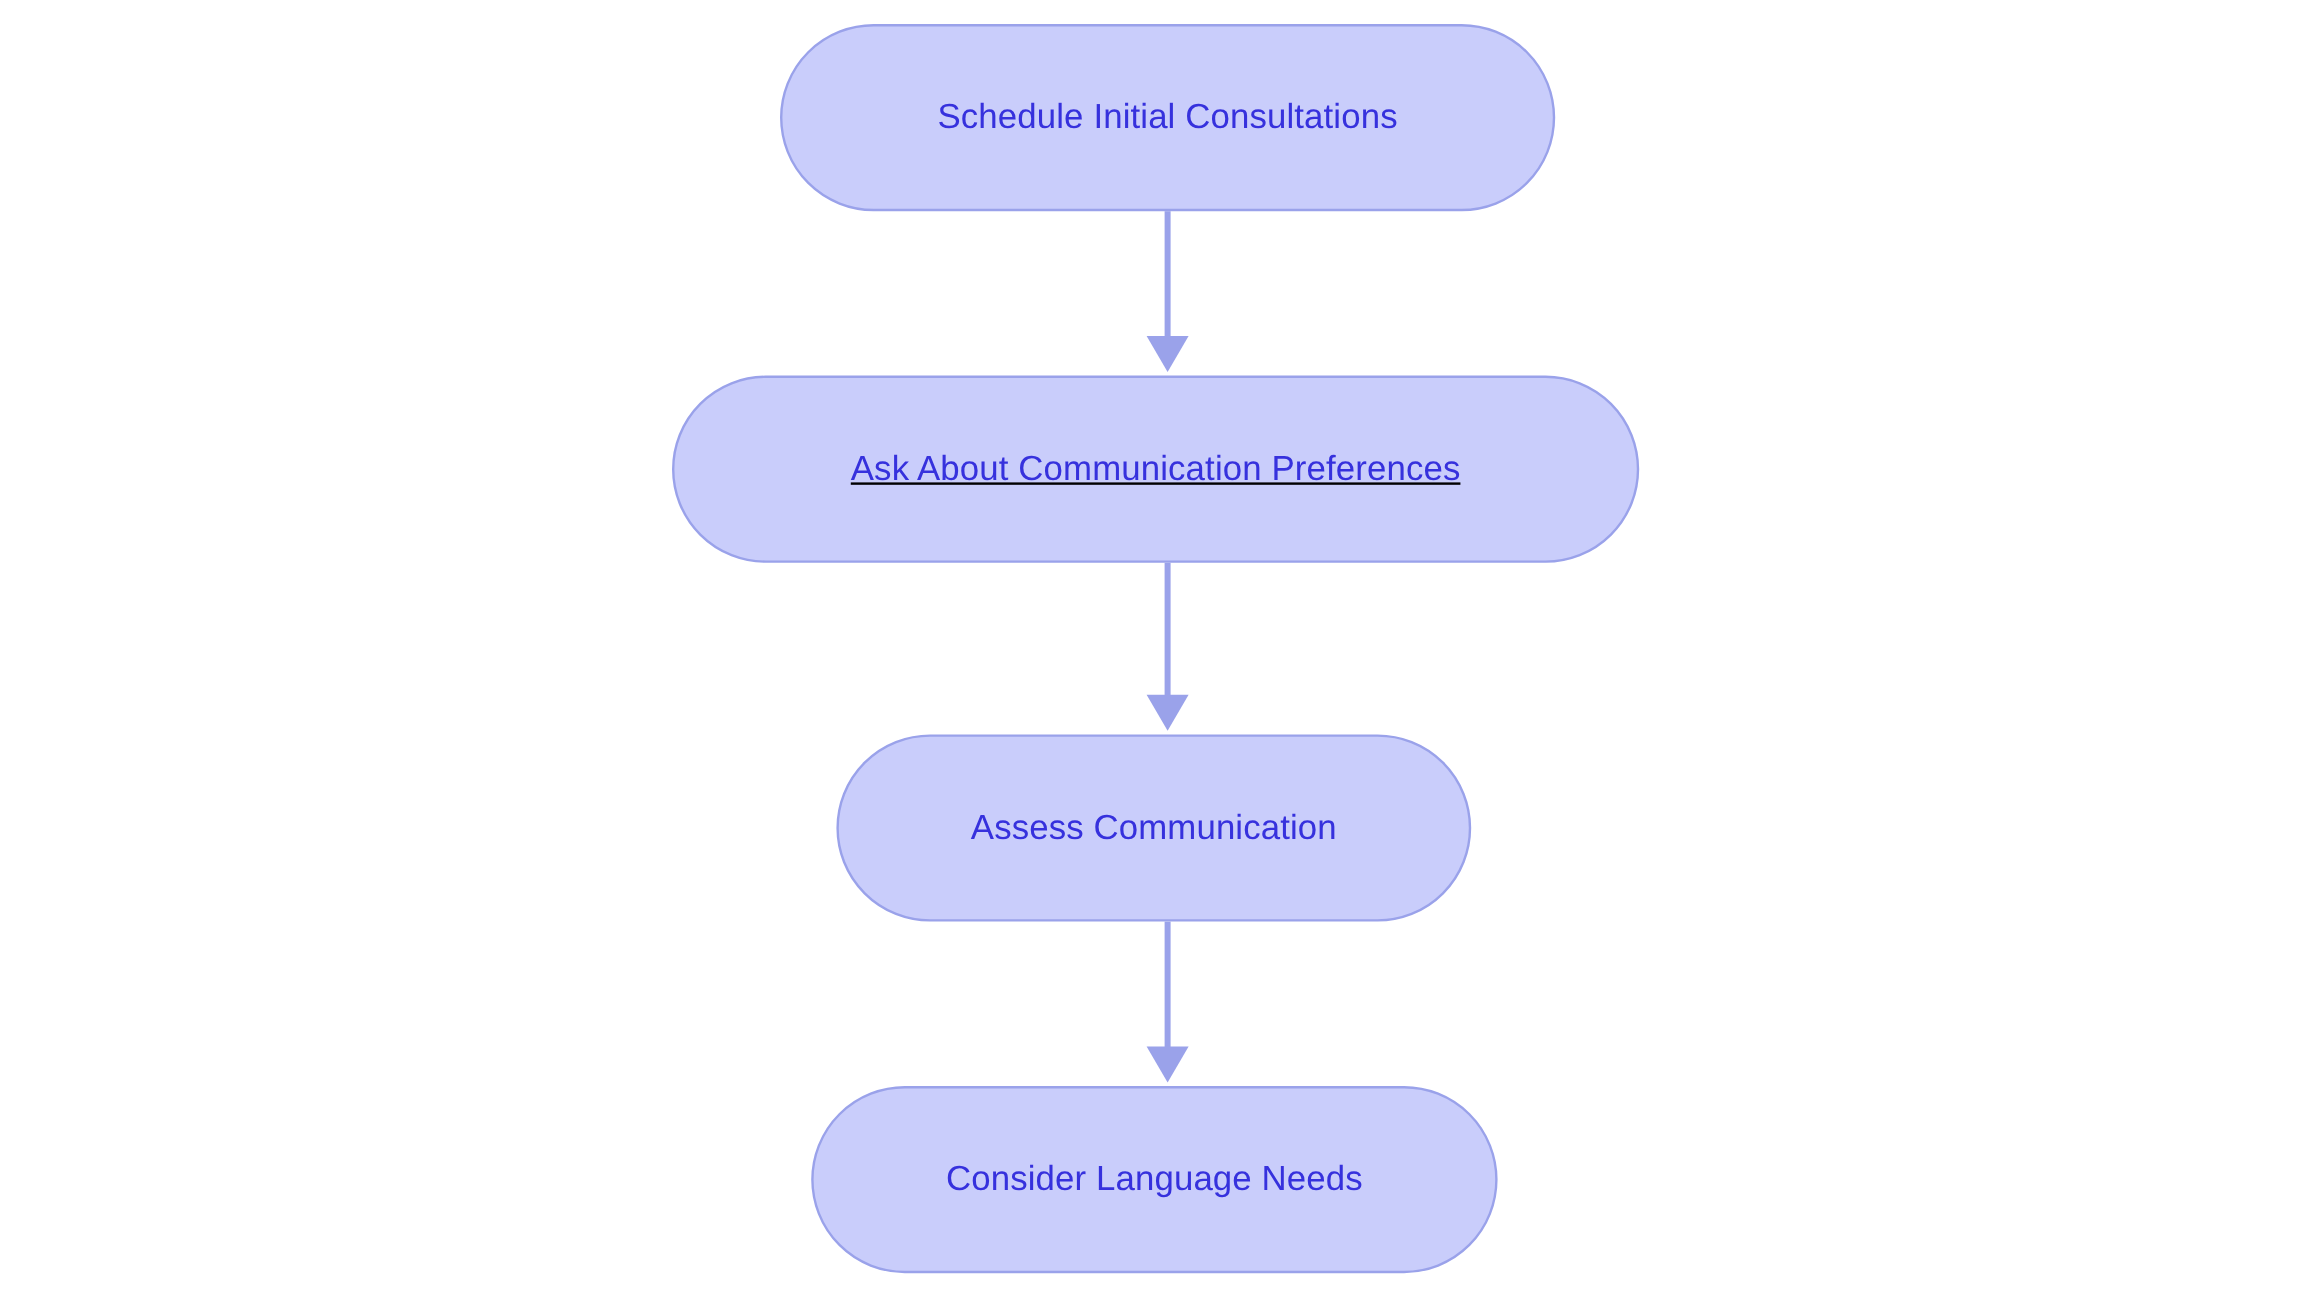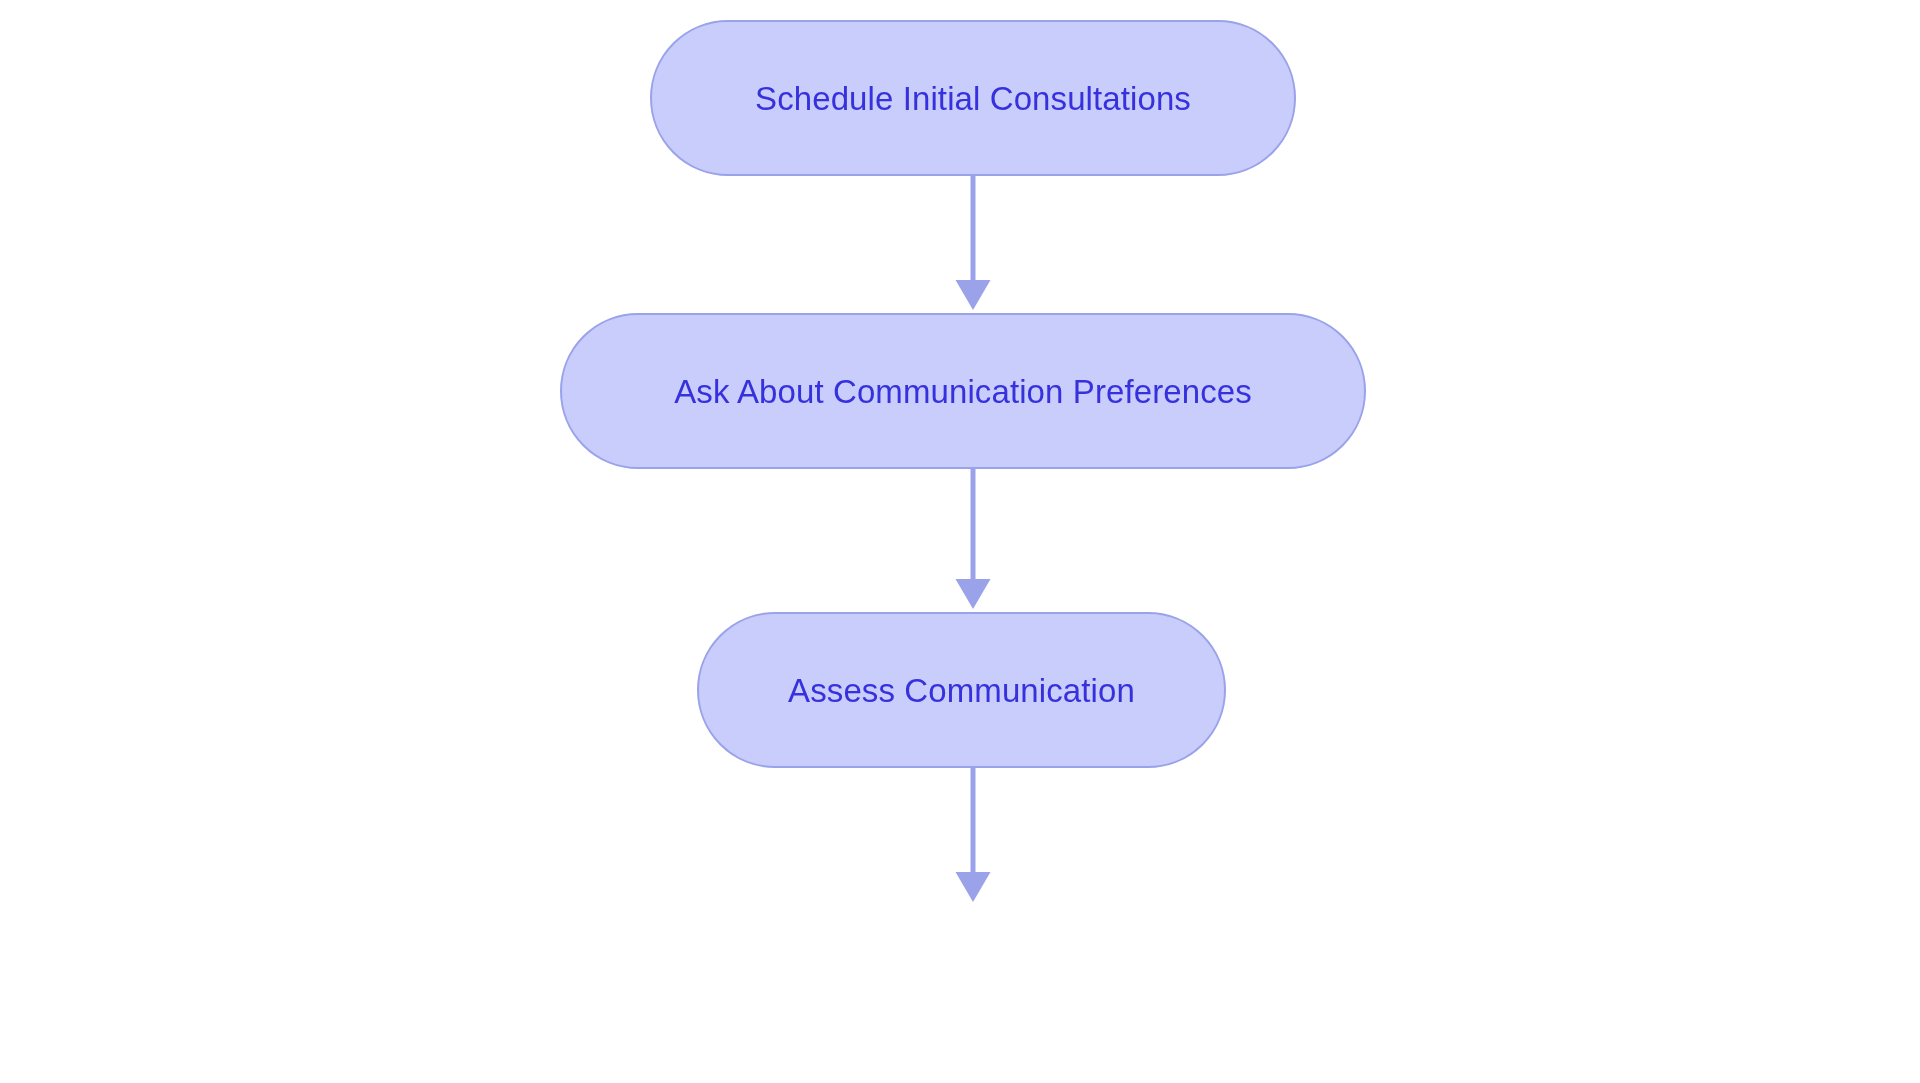--- a/index.html
+++ b/index.html
@@ -32,31 +32,31 @@
     display: flex;
     align-items: center;
     justify-content: center;
     background: #c9cdfb;
     border: 2px solid #9aa2ea;
     border-radius: 80px;
     z-index: 2;
   }
   .node-label {
     font-family: "Liberation Sans", sans-serif;
-    font-size: 33px;
+    font-size: 29px;
     font-weight: 400;
     color: #3631dd;
     letter-spacing: 0.1px;
     white-space: nowrap;
     line-height: 1;
     user-select: none;
   }
   
   #node-1 { left: 650px;  top: 20px;  width: 646px; height: 156px; }
-  #node-2 { left: 560px;  top: 313px; width: 806px; height: 156px; }
+  #node-2 { left: 560px;  top: 313px; width: 806px; height: 156px; text-decoration: underline; }
   #node-3 { left: 697px;  top: 612px; width: 529px; height: 156px; }
   #node-4 { left: 676px;  top: 905px; width: 572px; height: 156px; }
 </style>
 </head>
 <body>
 
 <div id="flow-canvas">
 
   <svg id="flow-svg" viewBox="0 0 1920 1083" xmlns="http://www.w3.org/2000/svg">
 
@@ -81,14 +81,17 @@
   </div>
 
   <div class="node" id="node-2">
     <span class="node-label">Ask About Communication Preferences</span>
   </div>
 
   <div class="node" id="node-3">
     <span class="node-label">Assess Communication</span>
   </div>
 
+  <div class="node" id="node-4">
+    <span class="node-label">Consider Language Needs</span>
+  </div>
 
 </div>
 
 </body></html>

